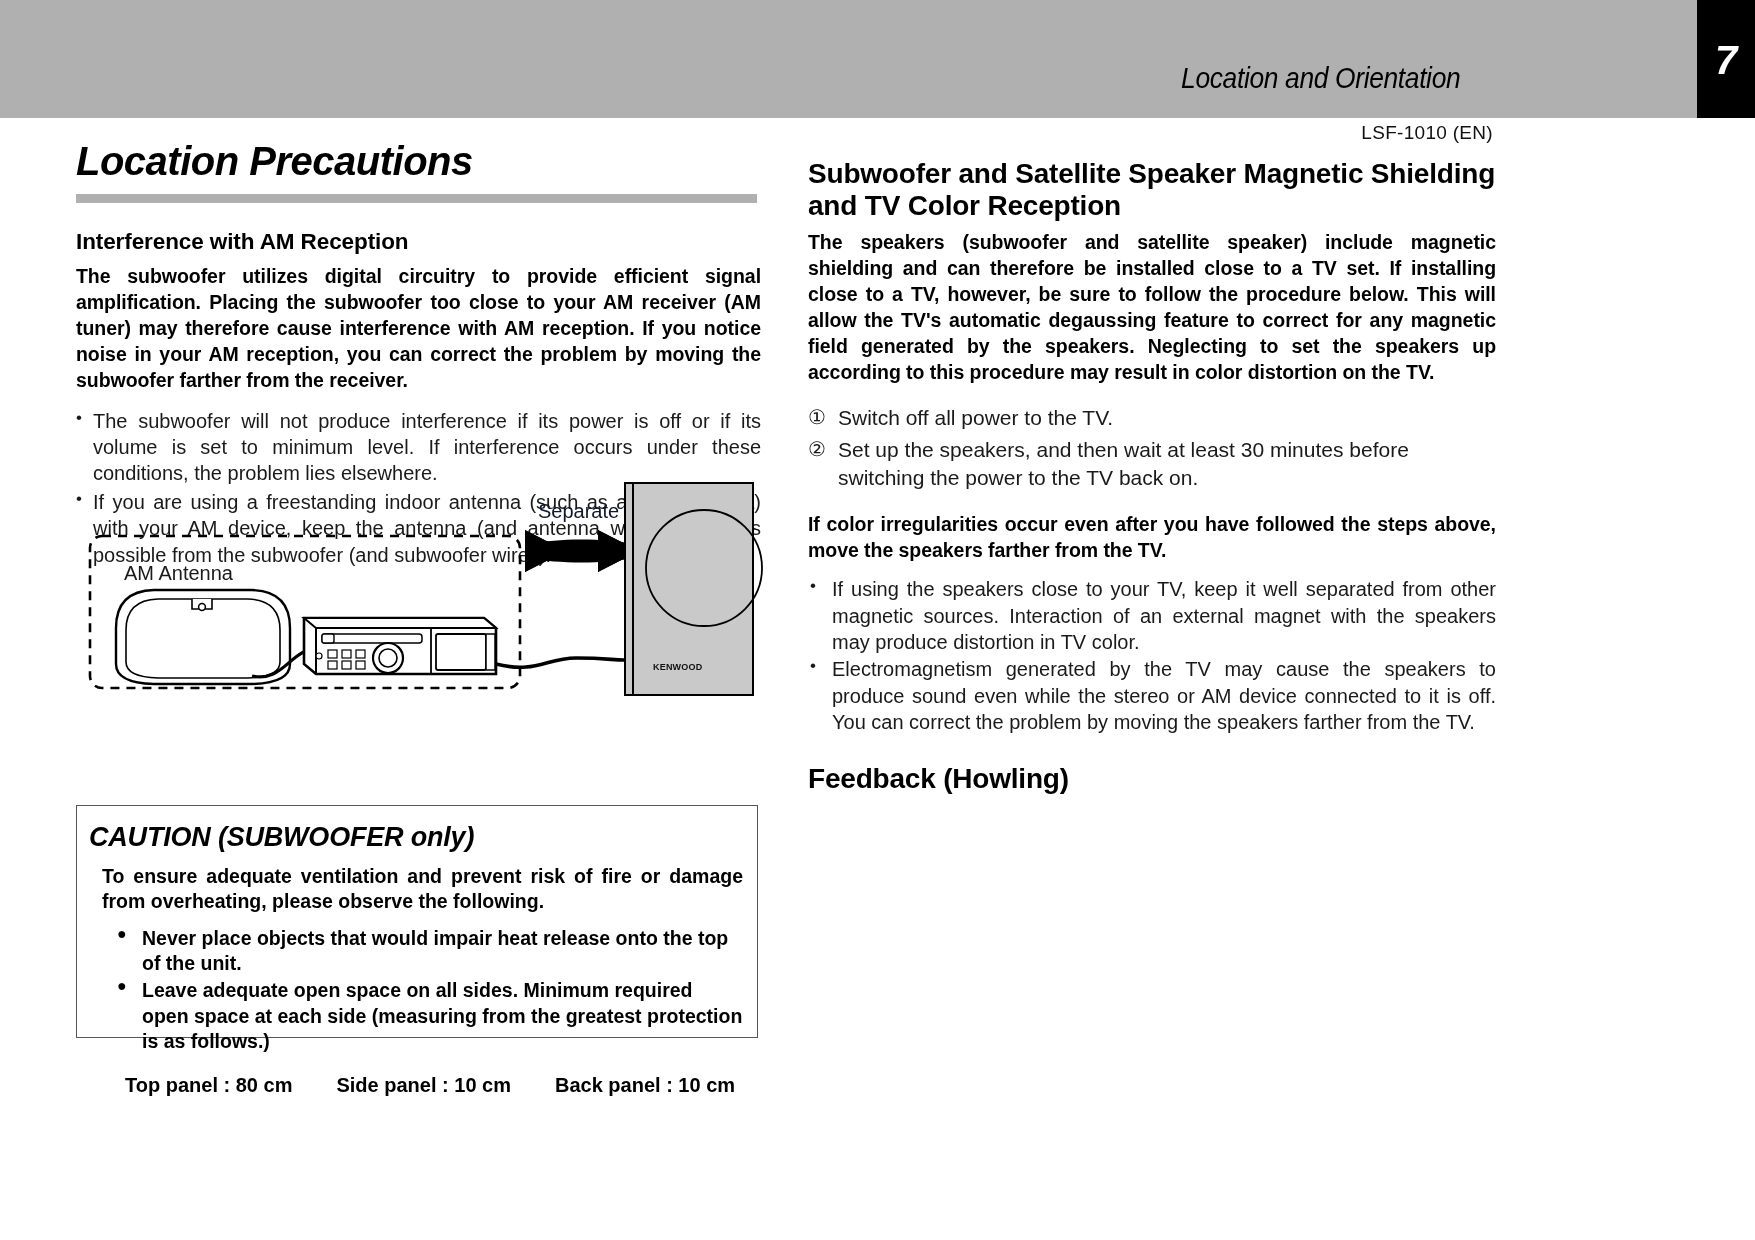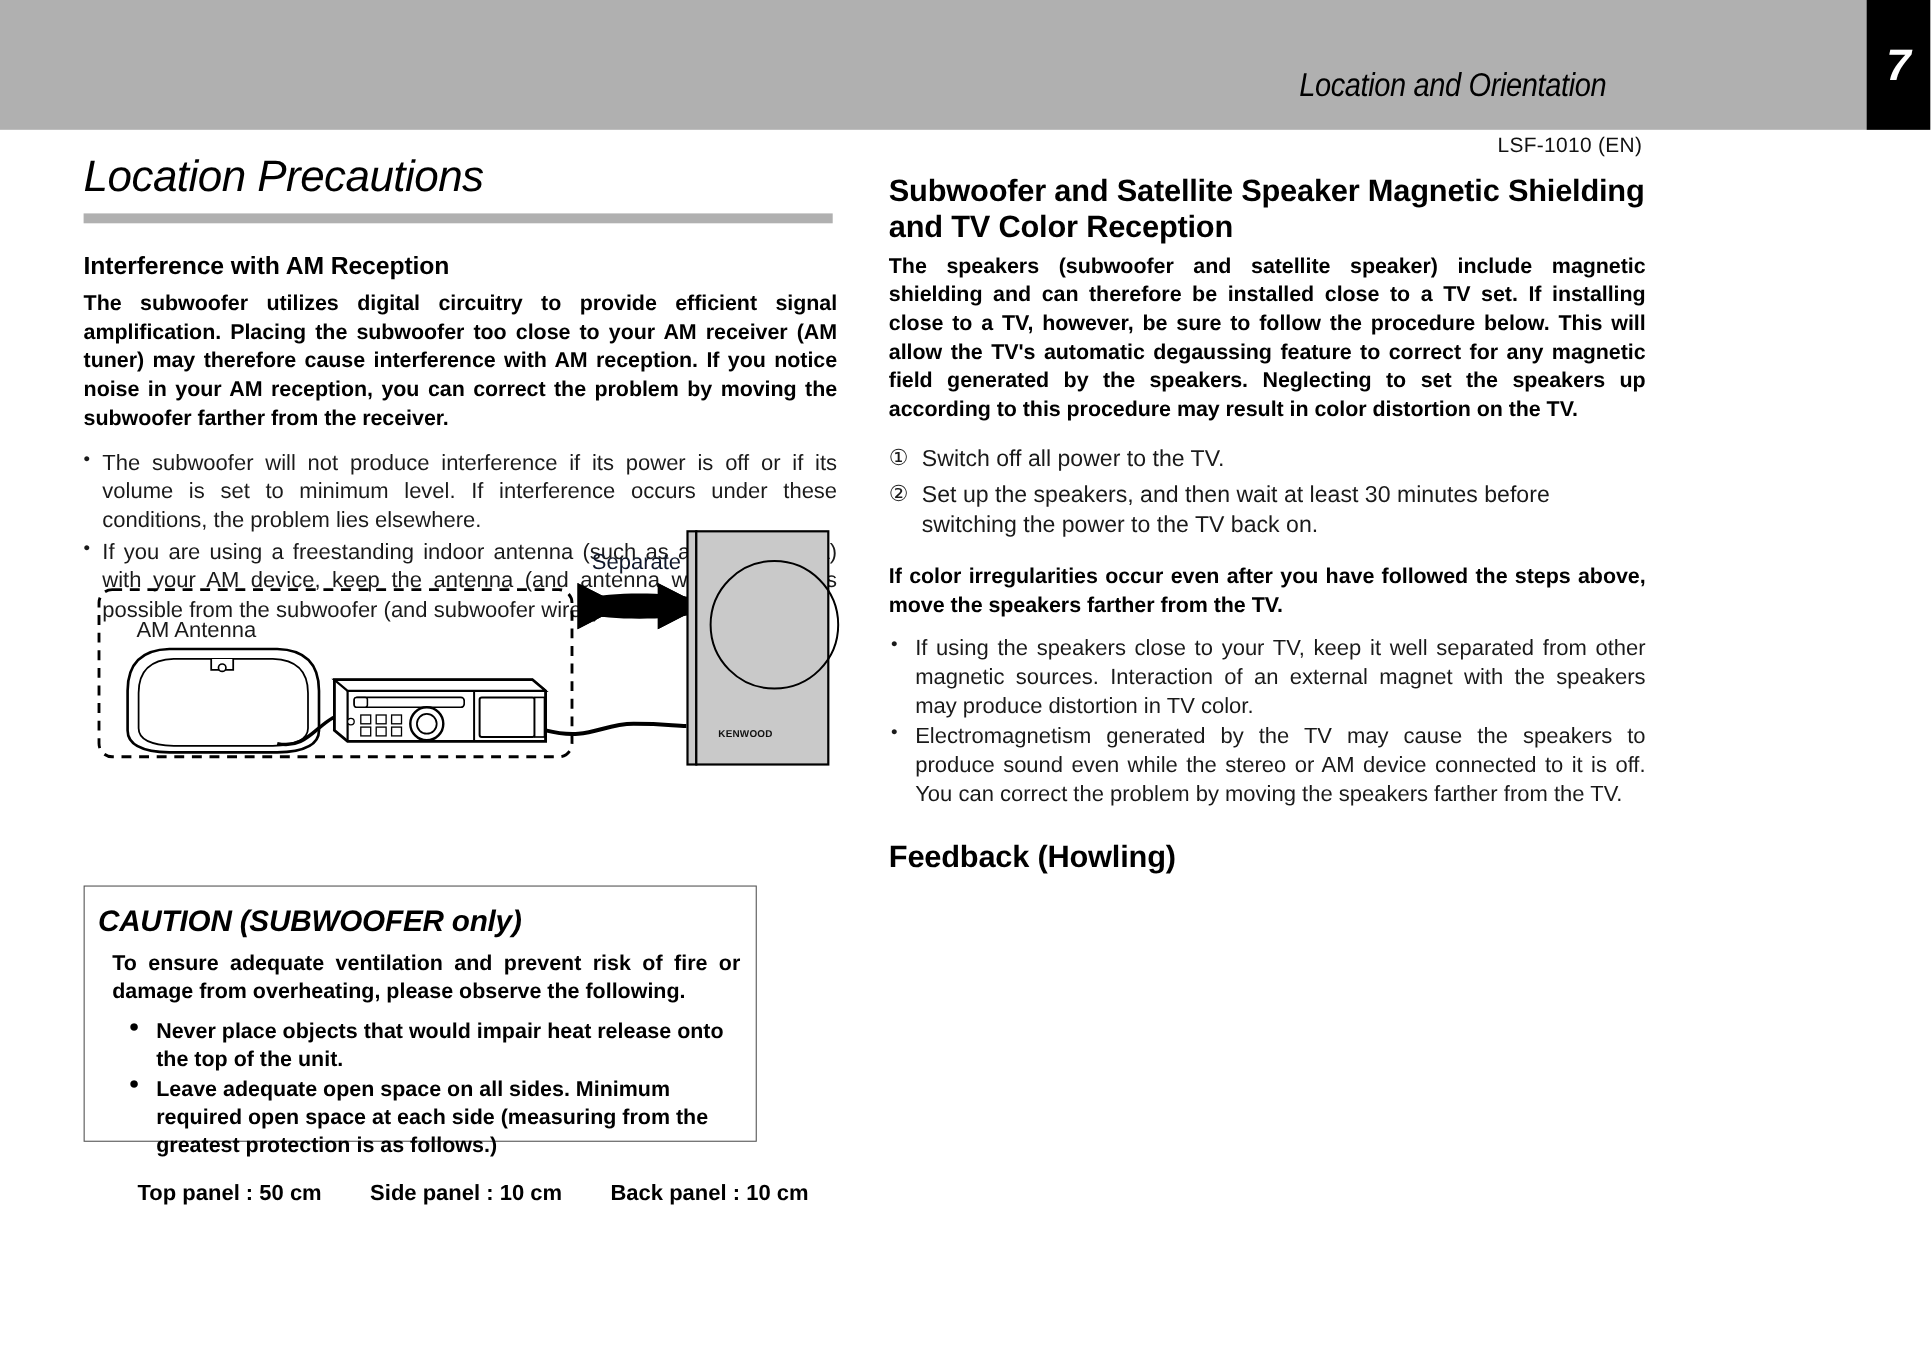--- a/index.html
+++ b/index.html
@@ -38,21 +38,21 @@
     position:absolute;right:262px;top:122px;
     font-size:19px;letter-spacing:0.3px;color:#111;
   }
 
   
   .col-left{position:absolute;left:76px;top:140px;width:685px;}
   .col-right{position:absolute;left:808px;top:158px;width:688px;}
 
   
   .main-title{
-    font-weight:normal;font-style:italic;font-size:40px;
+    font-weight:bold;font-style:italic;font-size:40px;
     font-family:"Liberation Sans Narrow","Liberation Sans",sans-serif;
     letter-spacing:-0.5px;margin:0;line-height:1.05;
   }
   .title-rule{
     height:9px;background:#b0b0b0;margin-top:12px;width:681px;
   }
 
   
   .sec-head{
     font-family:"Liberation Sans Narrow","Liberation Sans",sans-serif;
@@ -96,21 +96,21 @@
   ol.circ{list-style:none;margin:18px 0 0 0;padding:0;}
   ol.circ li{
     position:relative;padding-left:30px;margin-bottom:5px;
     font-family:"Liberation Sans Narrow","Liberation Sans",sans-serif;
     font-weight:400;font-size:21px;line-height:1.33;color:#1a1a1a;
   }
   ol.circ li .cnum{position:absolute;left:0;top:0;font-size:20px;}
 
   
   .caution-box{
-    position:absolute;left:76px;top:805px;width:612px;height:233px;
+    position:absolute;left:76px;top:805px;width:682px;height:233px;
     border:1.6px solid #555;box-sizing:border-box;background:#fff;
   }
   .caution-title{
     font-weight:bold;font-style:italic;font-size:27px;
     font-family:"Liberation Sans Narrow","Liberation Sans",sans-serif;
     margin:16px 0 0 12px;letter-spacing:-0.2px;
   }
   .caution-p{
     font-family:"Liberation Sans Narrow","Liberation Sans",sans-serif;
     font-weight:bold;font-size:19.5px;line-height:1.3;
@@ -252,21 +252,21 @@
     <li>
       <span class="bul">●</span>
       <span>Never place objects that would impair heat release onto the top of the unit.</span>
     </li>
     <li>
       <span class="bul">●</span>
       <span>Leave adequate open space on all sides. Minimum required open space at each side (measuring from the greatest protection is as follows.)</span>
     </li>
   </ul>
   <div class="panel-row">
-    <span>Top panel : 50 cm</span>
+    <span>Top panel : 80 cm</span>
     <span>Side panel : 10 cm</span>
     <span>Back panel : 10 cm</span>
   </div>
 </div>
 
 <div class="col-right">
   <h2 class="sec-head-r">Subwoofer and Satellite Speaker Magnetic Shielding and TV Color Reception</h2>
   <p class="body-bold">The speakers (subwoofer and satellite speaker) include magnetic shielding and can therefore be installed close to a TV set. If installing close to a TV, however, be sure to follow the procedure below. This will allow the TV's automatic degaussing feature to correct for any magnetic field generated by the speakers. Neglecting to set the speakers up according to this procedure may result in color distortion on the TV.</p>
 
   <ol class="circ">

